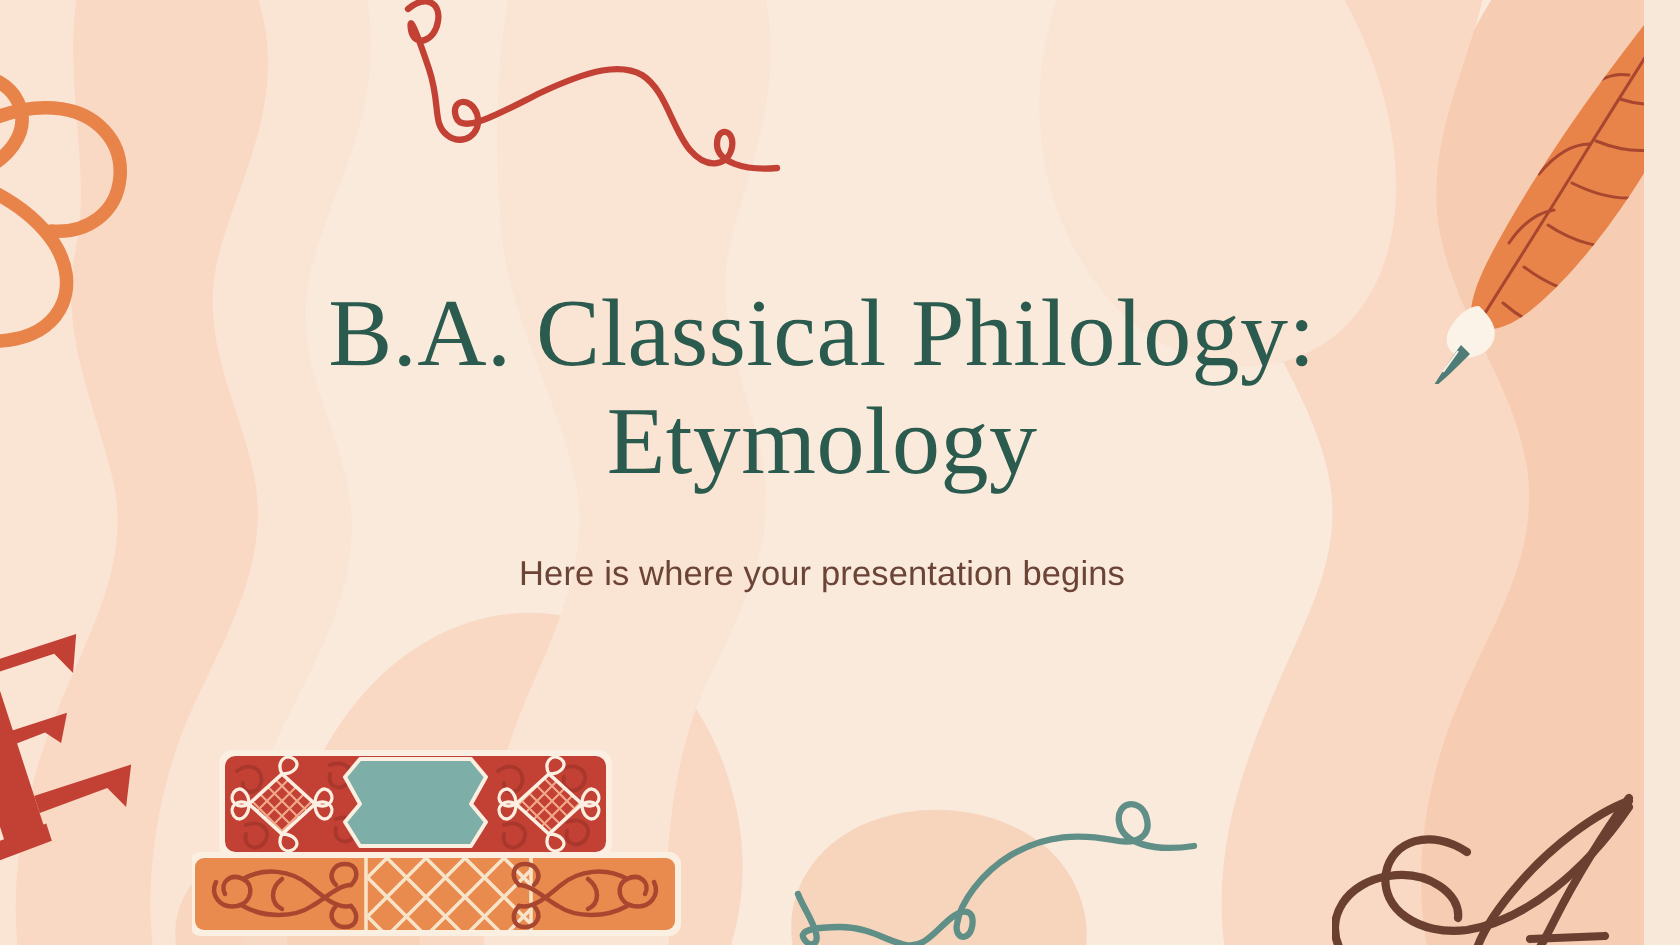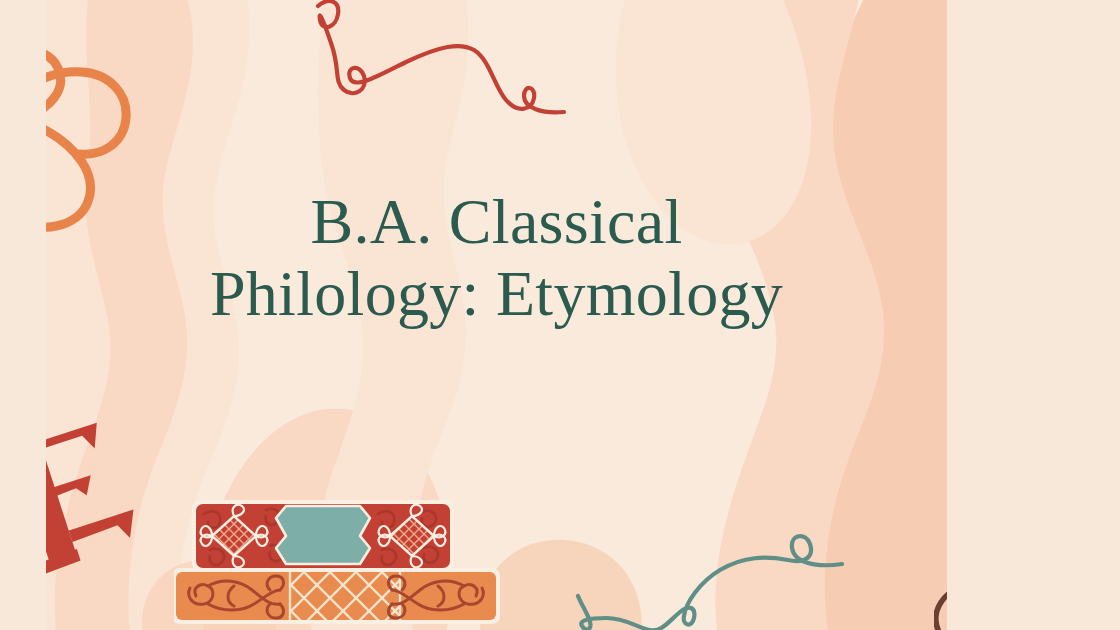--- a/index.html
+++ b/index.html
@@ -7,24 +7,23 @@
 
   html, body {
     width:1120px; height:630px;
     overflow:hidden;
     background:#F7E8DA;
     font-family:"Liberation Sans", sans-serif;
   }
 
   #slide {
     position:relative;
-    width:901px; height:630px;
+    width:1096px; height:630px;
     background:#f9a8d4;
     overflow:hidden;
-    margin-left:46px;
   }
 
   
   .bg-layer {
     position:absolute; inset:0;
     width:100%; height:100%;
     pointer-events:none;
   }
 
   
@@ -102,20 +101,21 @@
 
     <path fill="#F6CDB2" opacity="0.75" d="M540,630 C534,594 556,562 592,548 C634,532 684,540 714,566
              C734,584 742,608 740,630 Z"></path>
 
     <path fill="#F6CDB2" opacity="0.6" d="M120,630 C116,600 136,574 168,564 C204,552 244,562 266,586
              C280,600 286,616 286,630 Z"></path>
   </svg>
 
   <div class="title-block">
     <div class="slide-title">B.A. Classical Philology: Etymology</div>
+    <div class="slide-subtitle">Here is where your presentation begins</div>
   </div>
 
   <div class="ornament" id="letter-b-deco">
     <svg viewBox="0 0 160 220" width="160" height="220">
       <g fill="none" stroke="#E8834A" stroke-width="9" stroke-linecap="round" stroke-linejoin="round">
         <path d="M-30,46 C6,28 44,32 54,54 C64,76 44,94 28,100
                  C14,106 6,100 10,88 C16,70 52,56 78,58
                  C106,60 124,80 122,104 C120,128 100,142 76,140"></path>
         <path d="M-34,96 C10,96 58,118 78,148 C96,176 84,206 52,212
                  C22,218 -12,204 -34,186"></path>

